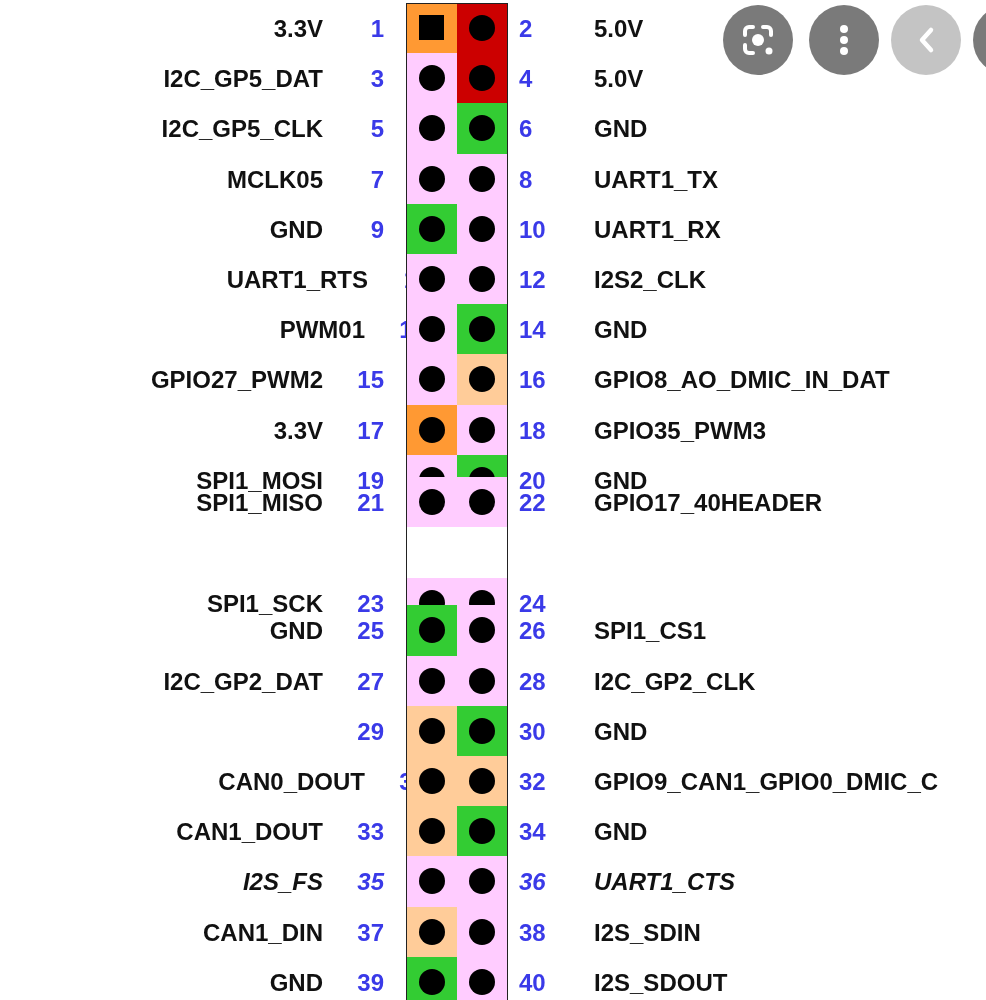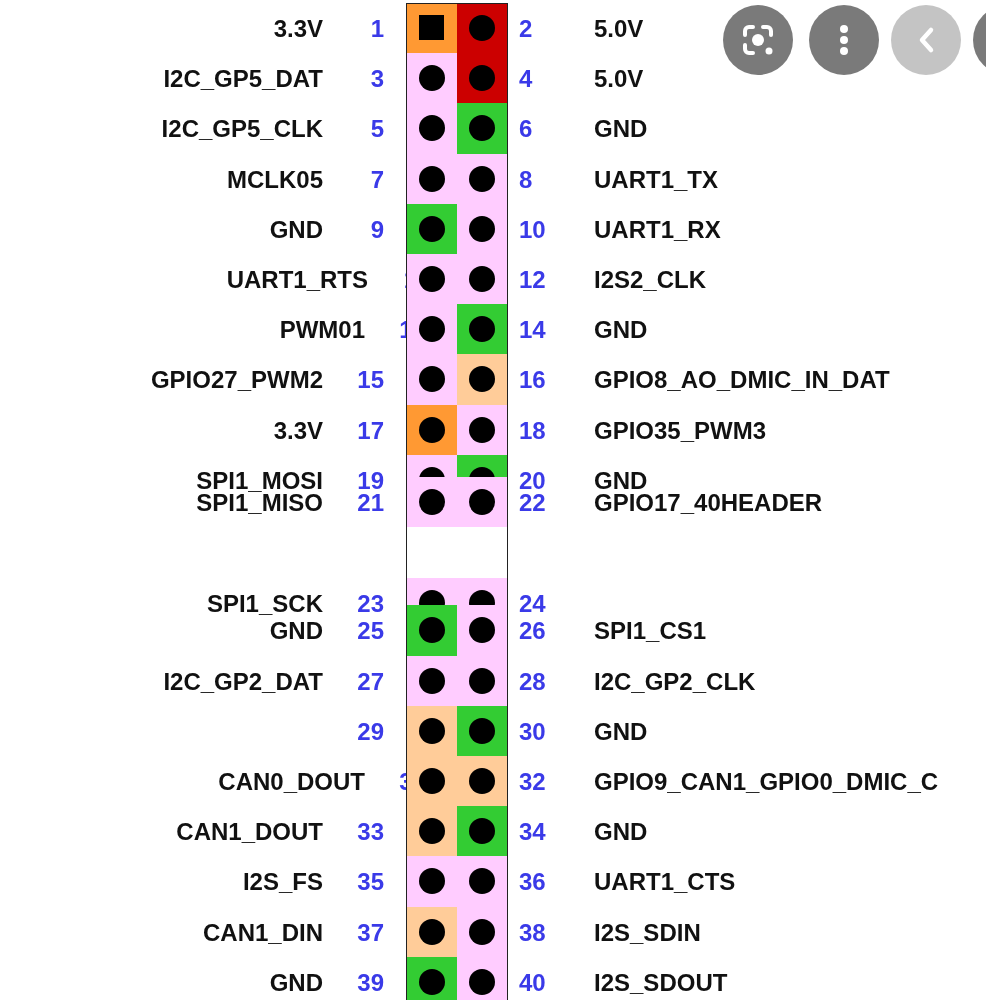--- a/index.html
+++ b/index.html
@@ -218,21 +218,21 @@
         <span class="lnum">33</span>
         <div class="cell l" style="background:#ffcc99">
           <div class="dot"></div>
         </div>
         <div class="cell r" style="background:#33cc33">
           <div class="dot"></div>
         </div>
         <span class="rnum">34</span>
         <span class="rname">GND</span>
       </div>
-      <div class="row" style="top: 856.4px;">
+      <div class="row" style="top: 856.4px; font-style: italic;">
         <span class="lname">I2S_FS</span>
         <span class="lnum">35</span>
         <div class="cell l" style="background:#ffccff">
           <div class="dot"></div>
         </div>
         <div class="cell r" style="background:#ffccff">
           <div class="dot"></div>
         </div>
         <span class="rnum">36</span>
         <span class="rname">UART1_CTS</span>

